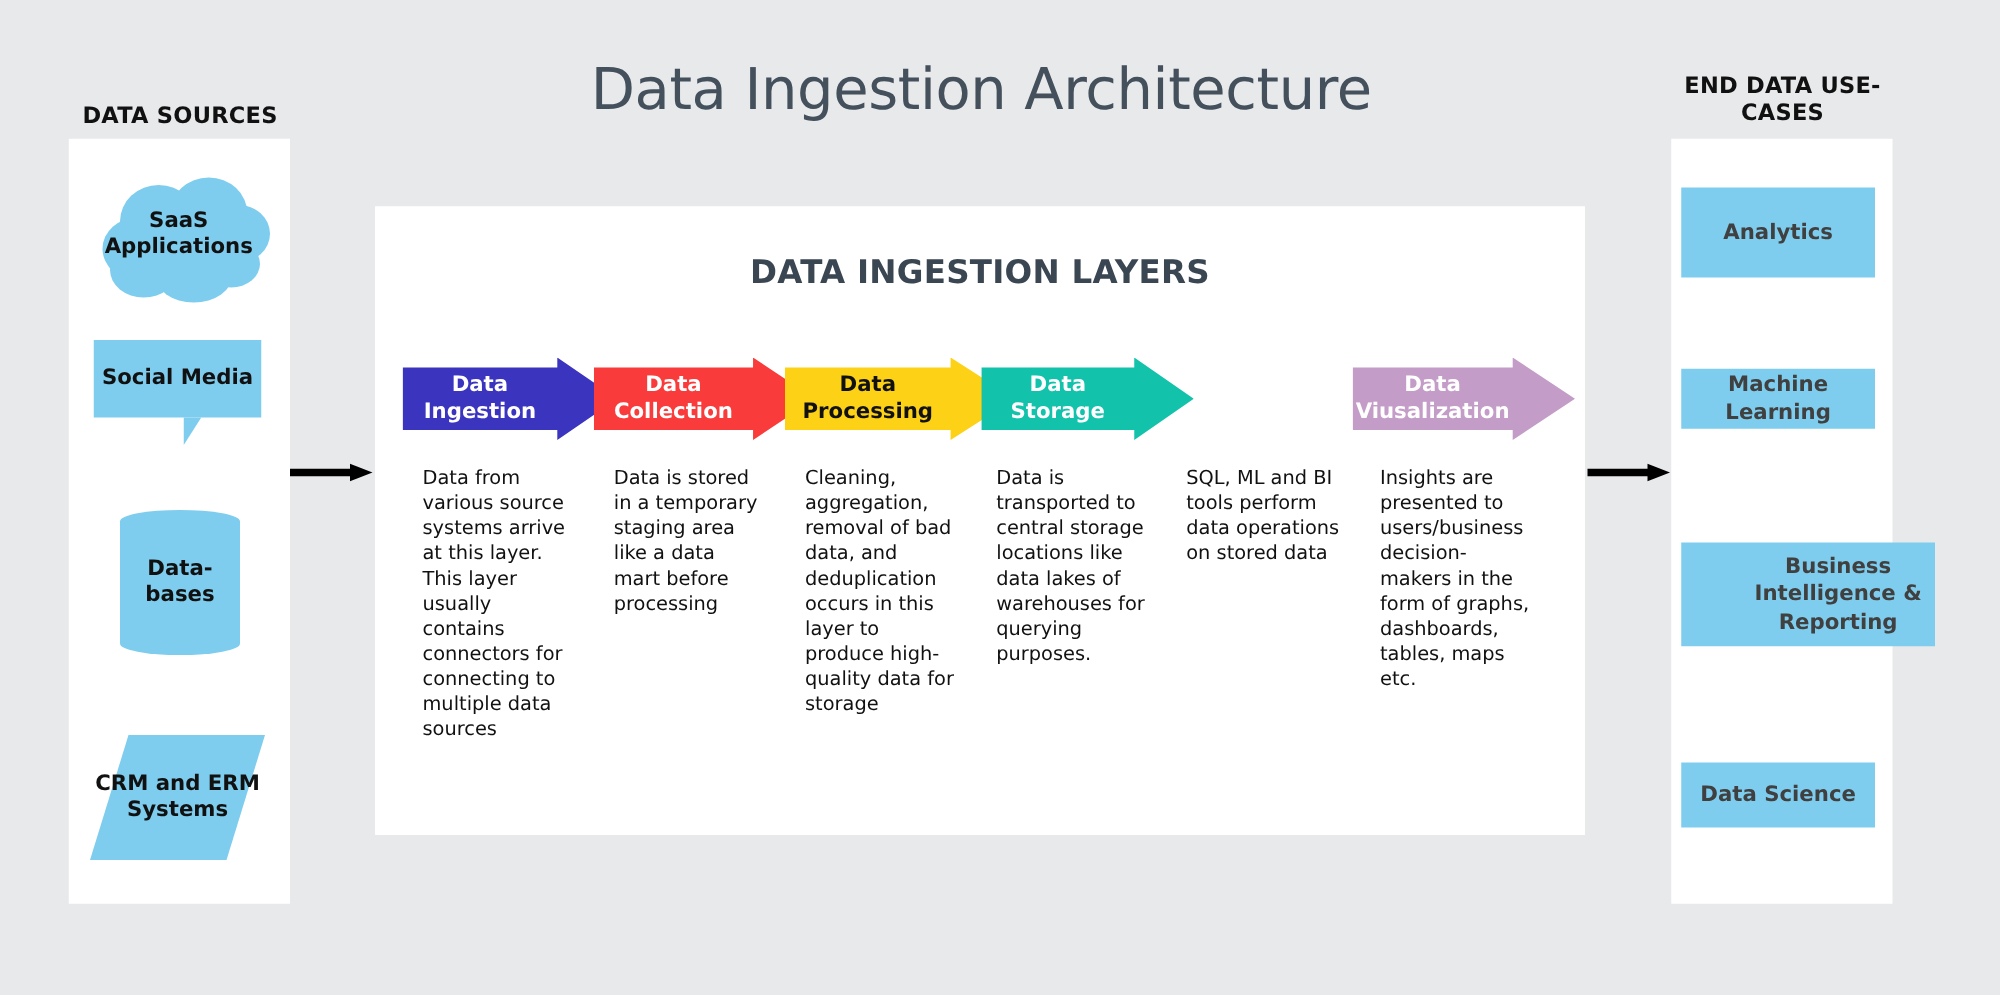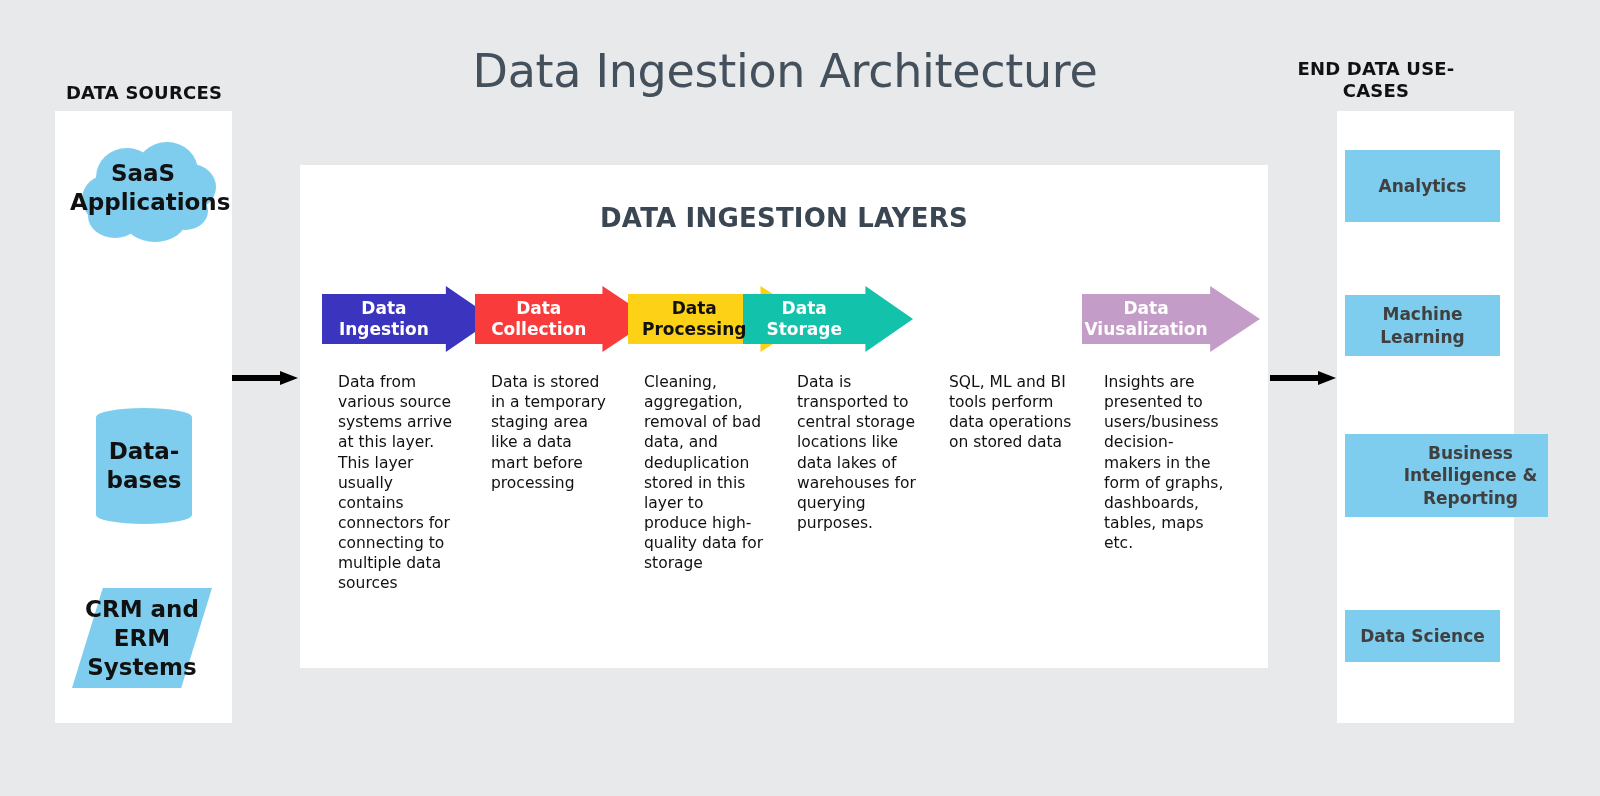--- a/index.html
+++ b/index.html
@@ -21,39 +21,39 @@
     white-space:nowrap;
   }
   .col-heading{
     position:absolute;
     text-align:center;
     font-size:18px; font-weight:bold; color:#111;
     line-height:1.22;
     letter-spacing:0.2px;
   }
   #sources-heading{left:55px; top:82px; width:178px;}
-  #usecases-heading{left:1287px; top:58px; width:178px;}
+  #usecases-heading{left:1337px; top:58px; width:178px;}
 
   
   .panel{position:absolute; background:#ffffff;}
   #sources-panel{left:55px; top:111px; width:177px; height:612px;}
   #usecases-panel{left:1337px; top:111px; width:177px; height:612px;}
   #layers-panel{left:300px; top:165px; width:968px; height:503px;}
 
   #layers-heading{
     position:absolute; left:300px; top:203px; width:968px;
     text-align:center;
     font-size:26px; font-weight:bold; color:#3b4653;
     letter-spacing:0.2px;
   }
 
   
   .src-label{
     position:absolute;
-    font-size:23px; font-weight:bold; color:#111;
+    font-size:17px; font-weight:bold; color:#111;
     text-align:center; line-height:1.25;
     width:100%; left:0;
     top:50%; transform:translateY(-50%);
     z-index:2;
     pointer-events:none;
   }
   .shape{position:absolute;}
 
   
   #shape-cloud{left:70px; top:142px; width:146px; height:100px;}
@@ -96,21 +96,21 @@
   
   .uc-box{
     position:absolute; left:1345px; width:155px;
     background:#7fcdee;
     display:flex; align-items:center; justify-content:center;
     text-align:center;
     font-size:17px; font-weight:bold; color:#404040;
     line-height:1.3;
   }
   #uc-0{top:150px; height:72px;}
-  #uc-1{top:295px; height:61px;}
+  #uc-1{top:295px; height:48px;}
   #uc-2{top:434px; height:83px;padding-left:48px;}
   #uc-3{top:610px; height:52px;}
 
   
   .chev{
     position:absolute; top:286px; height:66px;
     display:flex; align-items:center;
     box-sizing:border-box;
   }
   .chev .chev-shape{
@@ -162,20 +162,24 @@
     <div class="puff p1" style="background: rgb(127, 205, 238);"></div>
     <div class="puff p2" style="background: rgb(127, 205, 238);"></div>
     <div class="puff p3" style="background: rgb(127, 205, 238);"></div>
     <div class="puff p4" style="background: rgb(127, 205, 238);"></div>
     <div class="puff p5" style="background: rgb(127, 205, 238);"></div>
     <div class="puff p6" style="background: rgb(127, 205, 238);"></div>
     <div class="puff p7" style="background: rgb(127, 205, 238);"></div>
     <div class="src-label">SaaS Applications</div>
   </div>
 
+  <div id="shape-bubble" class="shape" style="background: rgb(127, 205, 238);">
+    <div class="tail" style="border-left-color: rgb(127, 205, 238);"></div>
+    <div class="src-label">Social Media</div>
+  </div>
 
   <div id="shape-cylinder" class="shape">
     <div class="cyl-body" style="background: rgb(127, 205, 238);"></div>
     <div class="cyl-bot" style="background: rgb(127, 205, 238);"></div>
     <div class="cyl-top" style="background: rgb(127, 205, 238);"></div>
     <div class="src-label">Data-bases</div>
   </div>
 
   <div id="shape-parallelogram" class="shape">
     <div class="para" style="background: rgb(127, 205, 238);"></div>
@@ -195,32 +199,32 @@
     <div class="chev-label" style="color: rgb(255, 255, 255);">Data Ingestion</div>
   </div>
   <div class="chev" id="chev-1" style="left:475px;  width:177px;">
     <div class="chev-shape" style="background: rgb(249, 59, 59);"></div>
     <div class="chev-label" style="color: rgb(255, 255, 255);">Data Collection</div>
   </div>
   <div class="chev" id="chev-2" style="left:628px;  width:184px;">
     <div class="chev-shape" style="background: rgb(252, 209, 22);"></div>
     <div class="chev-label" style="color: rgb(17, 17, 17);">Data Processing</div>
   </div>
-  <div class="chev" id="chev-3" style="left:743px;  width:170px;">
+  <div class="chev" id="chev-3" style="left:785px;  width:170px;">
     <div class="chev-shape" style="background: rgb(19, 194, 171);"></div>
     <div class="chev-label" style="color: rgb(255, 255, 255);">Data Storage</div>
   </div>
   <div class="chev" id="chev-5" style="left:1082px; width:178px;">
     <div class="chev-shape" style="background: rgb(196, 156, 200);"></div>
     <div class="chev-label" style="color: rgb(255, 255, 255);">Data Viusalization</div>
   </div>
 
   <div class="step-desc" style="left:338px;  width:118px;">Data from various source systems arrive at this layer. This layer usually contains connectors for connecting to multiple data sources</div>
   <div class="step-desc" style="left:491px;  width:122px;">Data is stored in a temporary staging area like a data mart before processing</div>
-  <div class="step-desc" style="left:644px;  width:126px;">Cleaning, aggregation, removal of bad data, and deduplication stored in this layer to produce high-quality data for storage</div>
+  <div class="step-desc" style="left:644px;  width:126px;">Cleaning, aggregation, removal of bad data, and deduplication occurs in this layer to produce high-quality data for storage</div>
   <div class="step-desc" style="left:797px;  width:124px;">Data is transported to central storage locations like data lakes of warehouses for querying purposes.</div>
   <div class="step-desc" style="left:949px;  width:130px;">SQL, ML and BI tools perform data operations on stored data</div>
   <div class="step-desc" style="left:1104px; width:125px;">Insights are presented to users/business decision-makers in the form of graphs, dashboards, tables, maps etc.</div>
 
   <div id="connector-right" class="connector">
     <div class="shaft"></div>
     <div class="head"></div>
   </div>
 
   <div id="usecases-heading" class="col-heading">END DATA USE-CASES</div>

